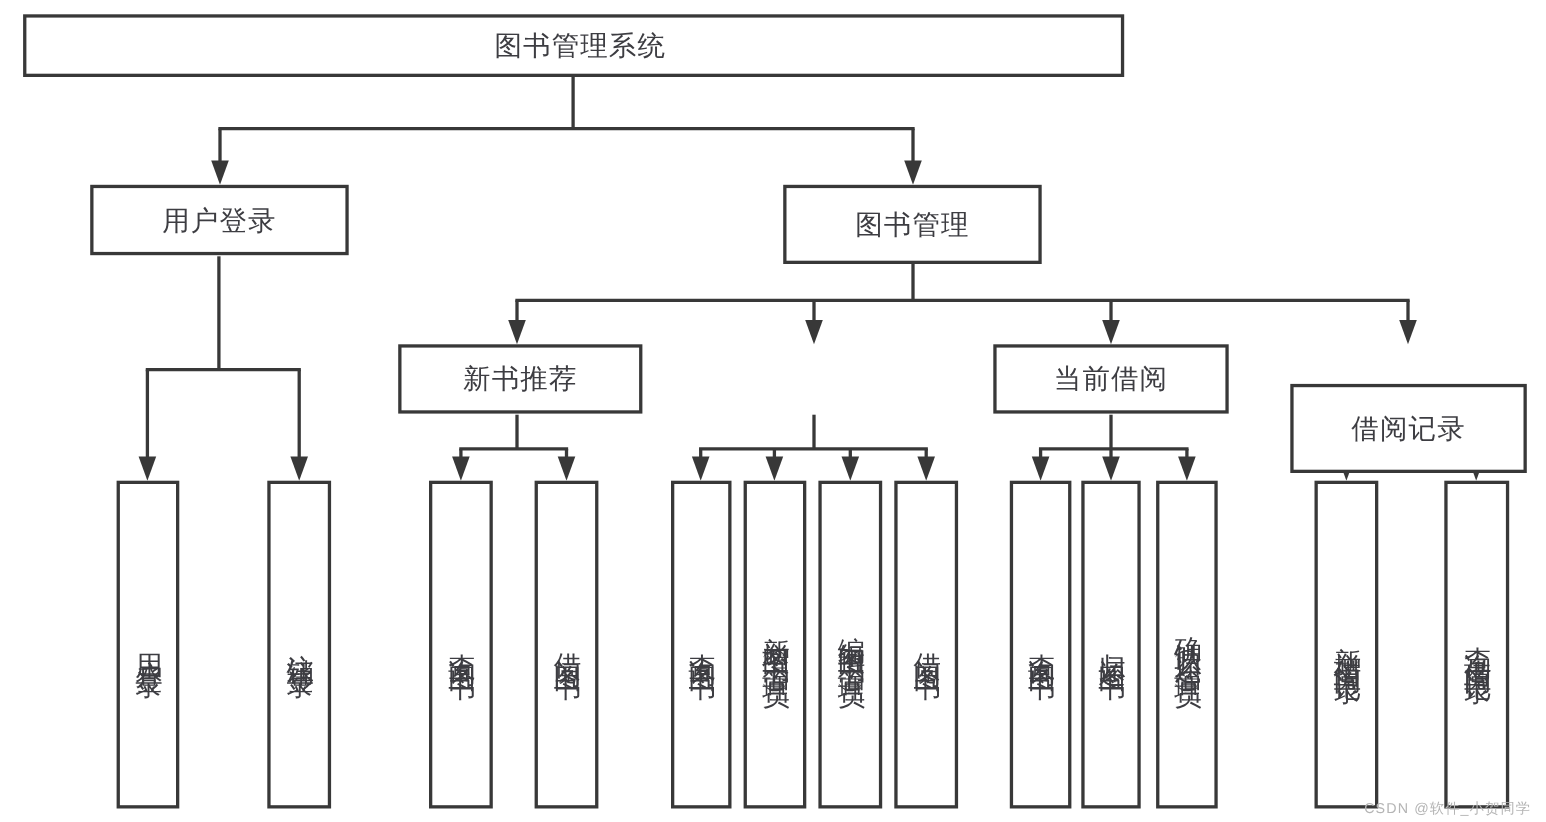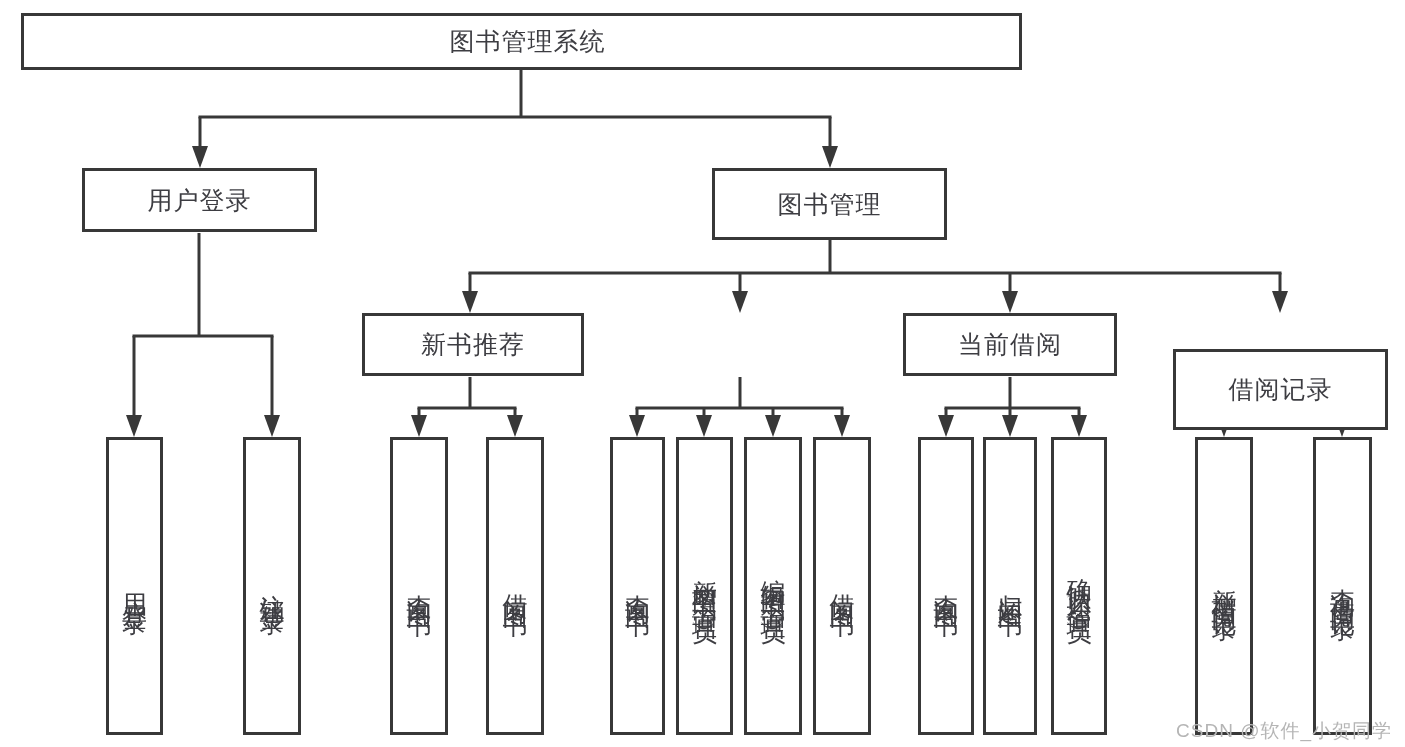--- a/index.html
+++ b/index.html
@@ -59,21 +59,21 @@
   #lf-bb-borrow {left:813px; width:58px;}
   #lf-cb-query  {left:918px; width:56px;}
   #lf-cb-return {left:983px; width:54px;}
   #lf-cb-confirm{left:1051px;width:56px;}
   #lf-br-add    {left:1195px;width:58px;}
   #lf-br-query  {left:1313px;width:59px;}
   .watermark{
     position:absolute;
     right:13px;
     bottom:3px;
-    font-size:19px;
+    font-size:13px;
     color:var(--wm);
     letter-spacing:1px;
     z-index:3;
     white-space:nowrap;
     text-align:right;
   }
 </style>
 </head>
 <body>
 

